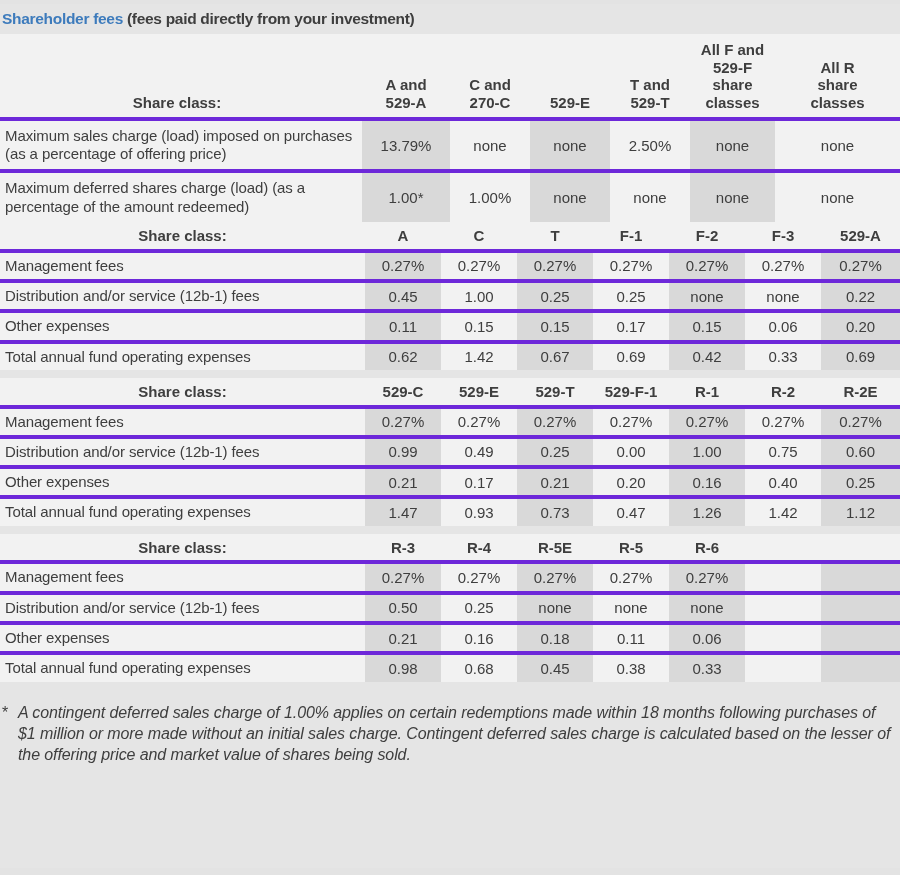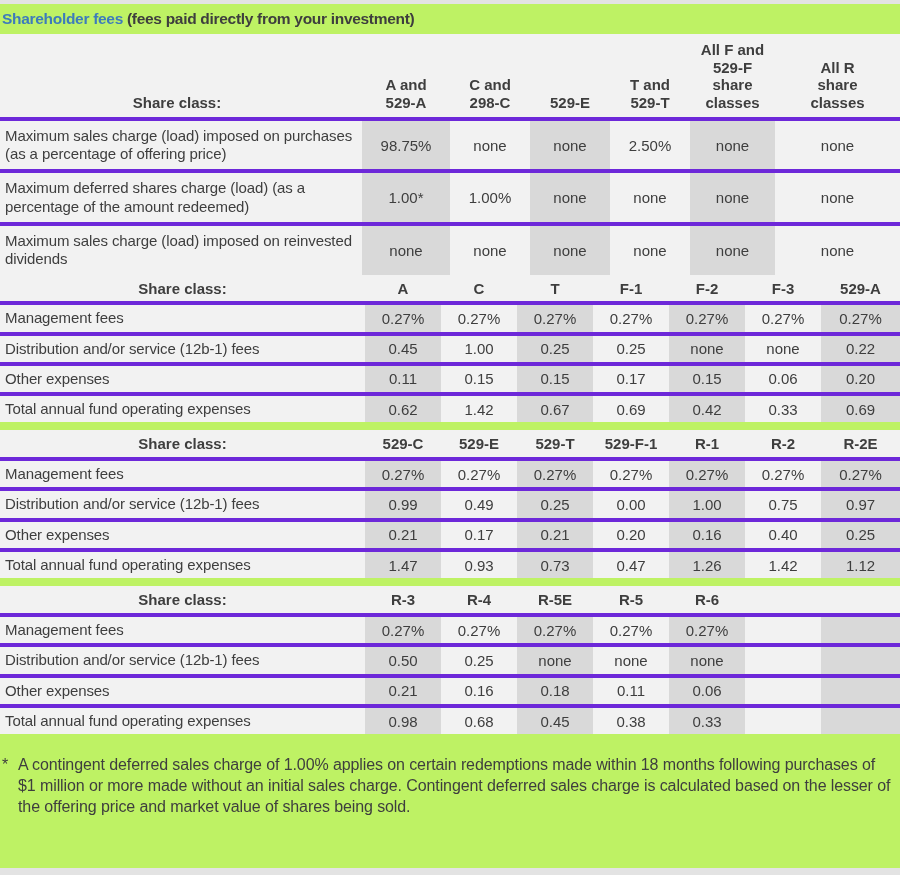--- a/index.html
+++ b/index.html
@@ -2,21 +2,21 @@
 <html><head>
 <meta charset="utf-8">
 <style>
   * { margin:0; padding:0; box-sizing:border-box; }
   html,body { background:#ffffff; }
   body {
     width:900px; height:875px; overflow:hidden;
     font-family:"Liberation Sans", sans-serif;
     color:#3e3e3e;
   }
-  .page { width:900px; height:875px; display:flex; flex-direction:column; background:#bef264; }
+  .page { width:900px; height:875px; display:flex; flex-direction:column; background:#e5e5e5; }
   .edge-strip { width:100%; background:#e3e3e3; flex:0 0 auto; }
   .edge-strip.top { height:4px; }
   .edge-strip.bottom { height:7px; margin-top:auto; }
 
   .heading {
     font-size:15.5px; font-weight:bold; letter-spacing:-0.3px;
     padding:6px 3px 6px 2px; white-space:nowrap; overflow:hidden;
   }
   .heading .blue { color:#3d7bbc; }
   .heading .sub { color:#3e3e3e; margin-left:4px; }
@@ -42,21 +42,21 @@
   table.fees.expenses { margin-bottom:8px; }
   table.fees.expenses thead th { padding:5px 2px 4px; white-space:nowrap; }
   table.fees.expenses tbody td { padding:4px 2px; }
   table.fees.expenses tbody td.label { padding:4px 8px 4px 5px; }
 
   .footnote {
     display:flex; margin-top:12px; padding:0 6px 0 2px;
     font-size:16px; line-height:1.32; color:#3e3e3e; letter-spacing:-0.1px;
   }
   .footnote .marker { flex:0 0 16px; }
-  .footnote .ftext { flex:1 1 auto; }
+  .footnote .ftext { flex:1 1 auto;font-style:italic; }
 </style>
 </head>
 <body>
 
 <div class="page">
 
   <div class="edge-strip top"></div>
 
   <div class="heading">
     <span class="blue">Shareholder fees</span><span class="sub">(fees paid directly from your investment)</span>
@@ -71,55 +71,46 @@
         <col style="width:80px">
         <col style="width:85px">
         <col>
     </colgroup>
     <thead>
       <tr>
         <th class="share-class">Share class:</th>
         <th>A and
 529-A</th>
         <th>C and
-298-C</th>
+270-C</th>
         <th>529-E</th>
         <th>T and
 529-T</th>
         <th>All F and
 529-F share
 classes</th>
         <th>All R
 share
 classes</th>
       </tr>
     </thead>
     <tbody>
       <tr>
         <td class="label">Maximum sales charge (load) imposed on purchases (as a percentage of offering price)</td>
-        <td class="shaded">98.75%</td>
+        <td class="shaded">13.79%</td>
         <td>none</td>
         <td class="shaded">none</td>
         <td>2.50%</td>
         <td class="shaded">none</td>
         <td>none</td>
       </tr>
       <tr>
         <td class="label">Maximum deferred shares charge (load) (as a percentage of the amount redeemed)</td>
         <td class="shaded">1.00*</td>
         <td>1.00%</td>
-        <td class="shaded">none</td>
-        <td>none</td>
-        <td class="shaded">none</td>
-        <td>none</td>
-      </tr>
-      <tr>
-        <td class="label">Maximum sales charge (load) imposed on reinvested dividends</td>
-        <td class="shaded">none</td>
-        <td>none</td>
         <td class="shaded">none</td>
         <td>none</td>
         <td class="shaded">none</td>
         <td>none</td>
       </tr>
     </tbody>
   </table>
 
 
   <table class="fees expenses">
@@ -224,21 +215,21 @@
         <td class="shaded">0.27%</td>
       </tr>
       <tr>
         <td class="label">Distribution and/or service (12b-1) fees</td>
         <td class="shaded">0.99</td>
         <td>0.49</td>
         <td class="shaded">0.25</td>
         <td>0.00</td>
         <td class="shaded">1.00</td>
         <td>0.75</td>
-        <td class="shaded">0.97</td>
+        <td class="shaded">0.60</td>
       </tr>
       <tr>
         <td class="label">Other expenses</td>
         <td class="shaded">0.21</td>
         <td>0.17</td>
         <td class="shaded">0.21</td>
         <td>0.20</td>
         <td class="shaded">0.16</td>
         <td>0.40</td>
         <td class="shaded">0.25</td>

